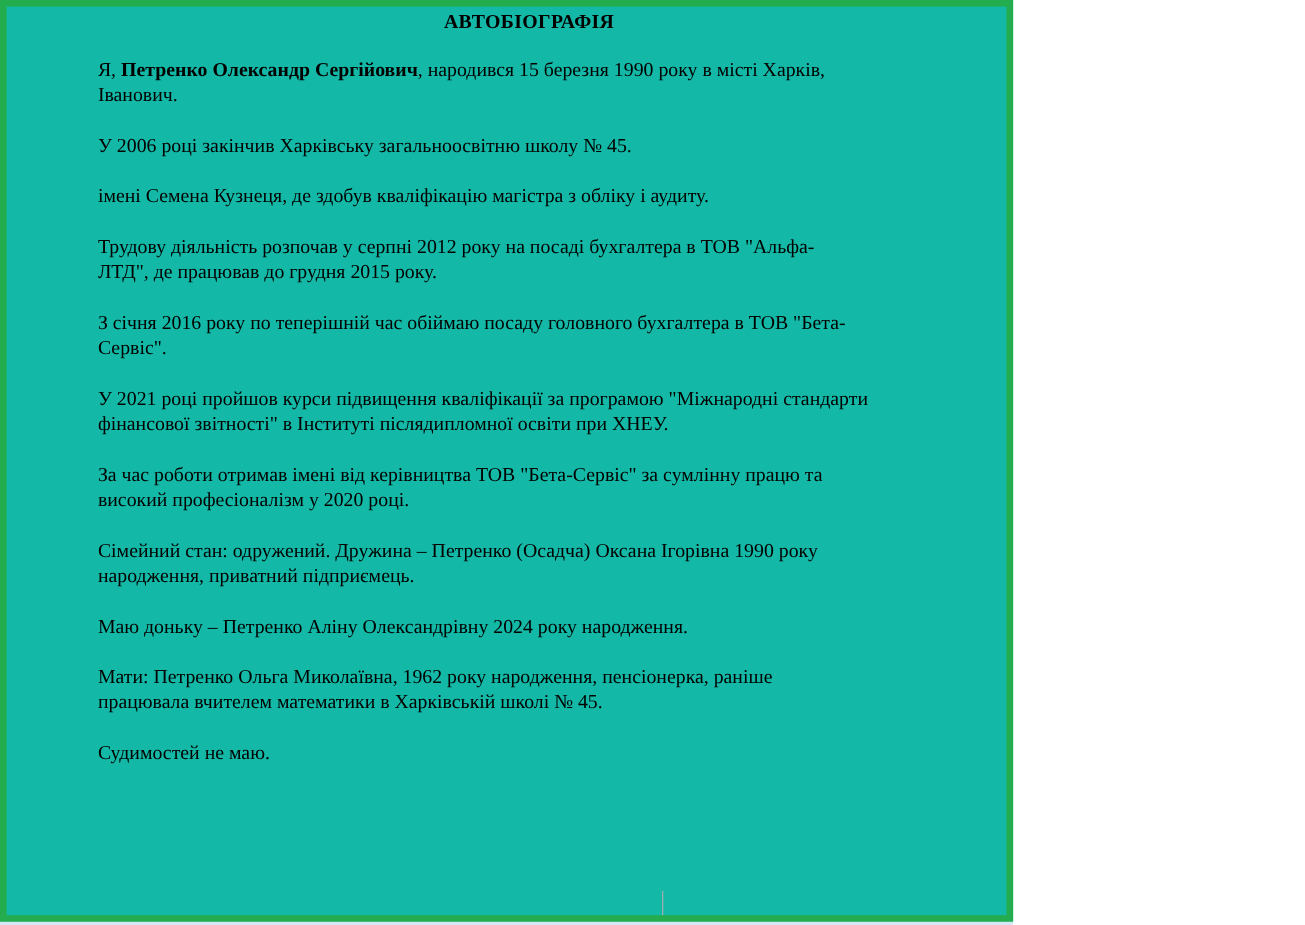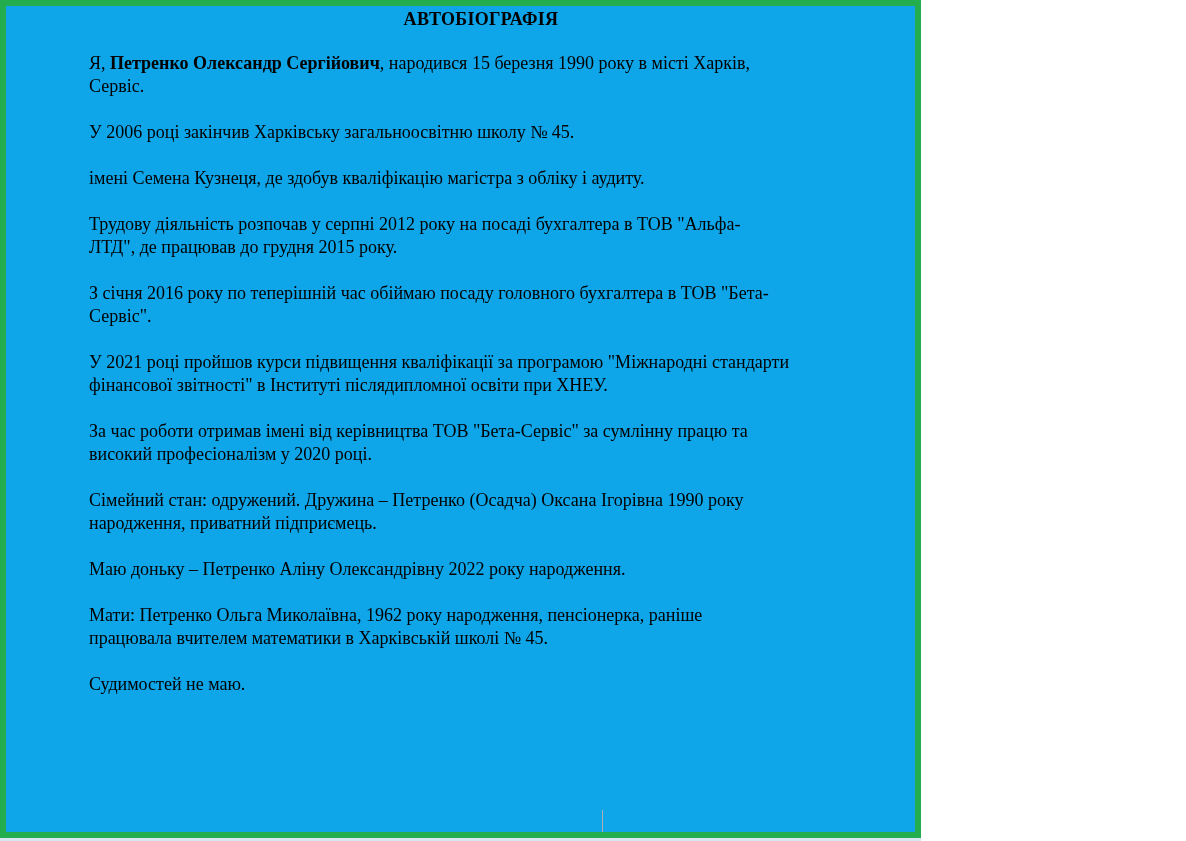--- a/index.html
+++ b/index.html
@@ -15,21 +15,21 @@
     overflow: hidden;
   }
   .page {
     position: absolute;
     left: 0;
     top: 0;
     width: 921px;
     height: 838px;
     box-sizing: border-box;
     border: 6px solid #24ad4e;
-    background: #0ea5e9;
+    background: #14b8a6;
     overflow: hidden;
   }
   .content {
     padding: 2px 42px 0 83px;
     color: #000000;
     font-size: 18px;
   }
   .doc-title {
     text-align: center;
     font-weight: bold;
@@ -68,21 +68,21 @@
 </head>
 <body>
 
 <div class="page">
   <div class="content">
 
     <div class="doc-title">АВТОБІОГРАФІЯ</div>
 
     <div class="para">
       <div class="line"><span>Я, </span><span class="bold">Петренко Олександр Сергійович</span><span>, народився 15 березня 1990 року в місті Харків,</span></div>
-      <div class="line">Сервіс.</div>
+      <div class="line">Іванович.</div>
     </div>
 
     <div class="para">
       <div class="line">У 2006 році закінчив Харківську загальноосвітню школу № 45.</div>
     </div>
 
     <div class="para">
       <div class="line">імені Семена Кузнеця, де здобув кваліфікацію магістра з обліку і аудиту.</div>
     </div>
 
@@ -105,21 +105,21 @@
       <div class="line">За час роботи отримав імені від керівництва ТОВ "Бета-Сервіс" за сумлінну працю та</div>
       <div class="line">високий професіоналізм у 2020 році.</div>
     </div>
 
     <div class="para">
       <div class="line">Сімейний стан: одружений. Дружина – Петренко (Осадча) Оксана Ігорівна 1990 року</div>
       <div class="line">народження, приватний підприємець.</div>
     </div>
 
     <div class="para">
-      <div class="line">Маю доньку – Петренко Аліну Олександрівну 2022 року народження.</div>
+      <div class="line">Маю доньку – Петренко Аліну Олександрівну 2024 року народження.</div>
     </div>
 
 
     <div class="para">
       <div class="line">Мати: Петренко Ольга Миколаївна, 1962 року народження, пенсіонерка, раніше</div>
       <div class="line">працювала вчителем математики в Харківській школі № 45.</div>
     </div>
 
     <div class="para">
       <div class="line">Судимостей не маю.</div>

